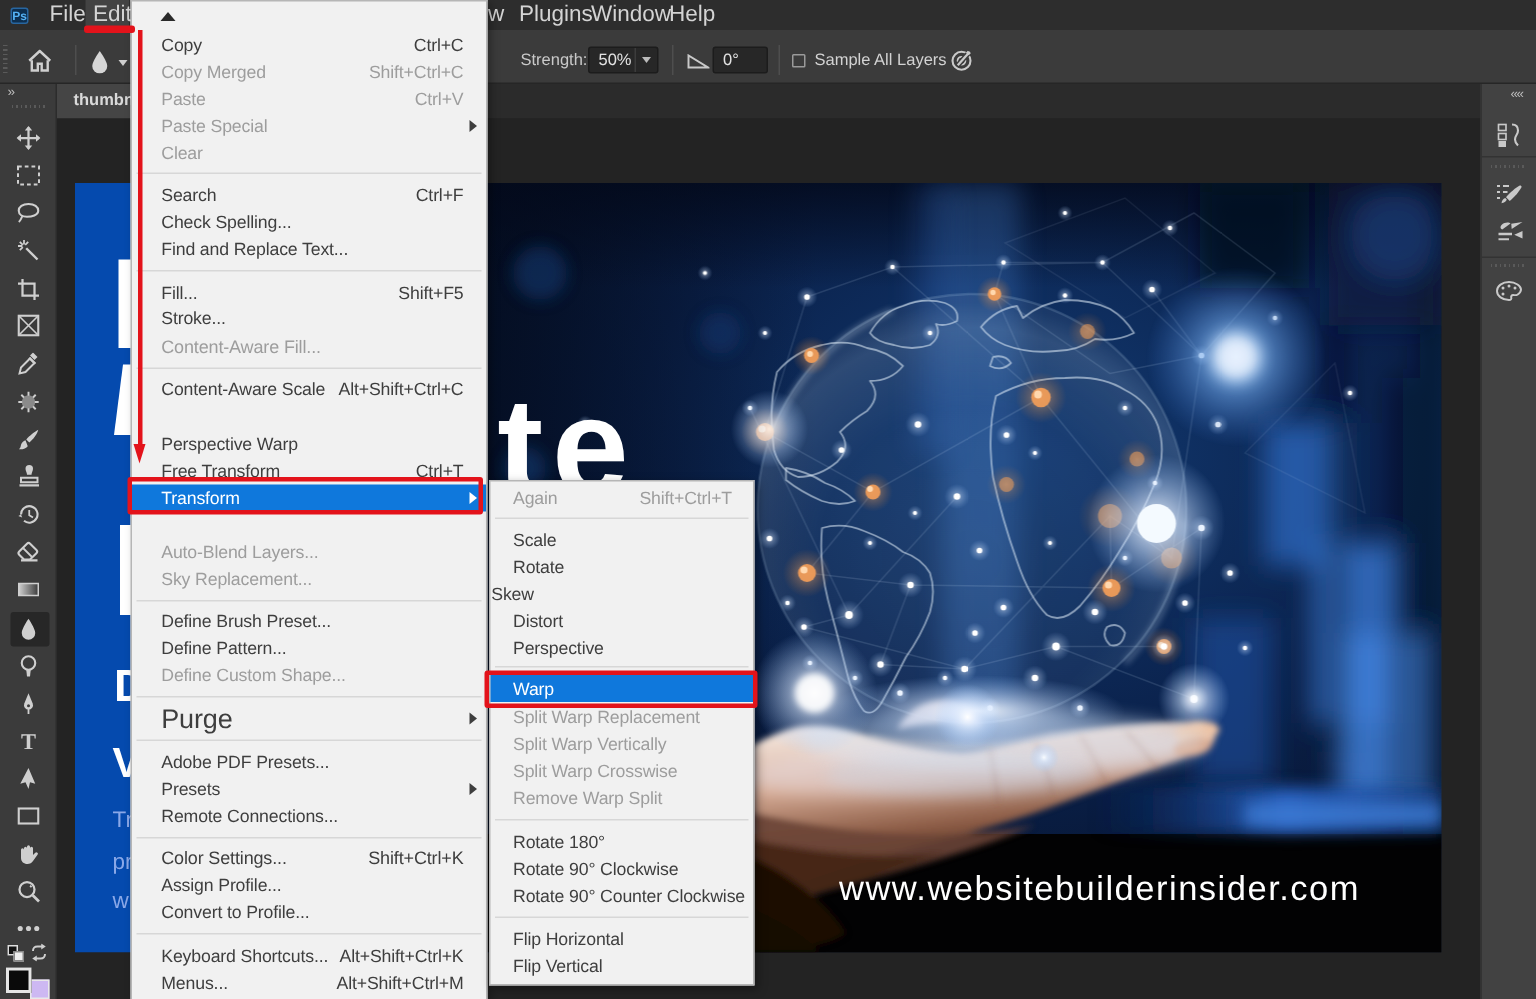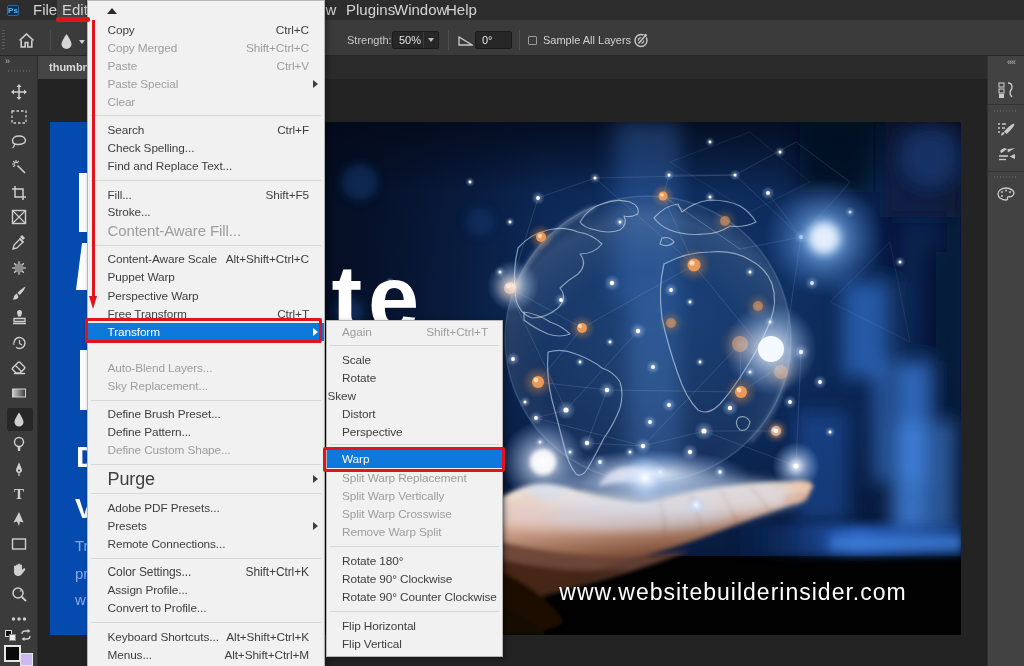--- a/index.html
+++ b/index.html
@@ -540,29 +540,26 @@
 <div style="position:absolute;left:0;top:156.0px;height:18px;width:100%;font-size:11.8px;line-height:18px;letter-spacing:-0.1px;color:#3e3e3e">
         <span style="position:absolute;left:19.5px;white-space:nowrap">Find and Replace Text...</span>
 </div>
 <div style="position:absolute;left:0;top:184.5px;height:18px;width:100%;font-size:11.8px;line-height:18px;letter-spacing:-0.1px;color:#3e3e3e">
         <span style="position:absolute;left:19.5px;white-space:nowrap">Fill...</span>
 <span style="position:absolute;right:15px;white-space:nowrap">Shift+F5</span>
 </div>
 <div style="position:absolute;left:0;top:202.4px;height:18px;width:100%;font-size:11.8px;line-height:18px;letter-spacing:-0.1px;color:#3e3e3e">
         <span style="position:absolute;left:19.5px;white-space:nowrap">Stroke...</span>
 </div>
-<div style="position:absolute;left:0;top:220.8px;height:18px;width:100%;font-size:15px;line-height:18px;letter-spacing:-0.1px;color:#9d9d9d">
+<div style="position:absolute;left:0;top:220.8px;height:18px;width:100%;font-size:12px;line-height:18px;letter-spacing:-0.1px;color:#9d9d9d">
         <span style="position:absolute;left:19.5px;white-space:nowrap">Content-Aware Fill...</span>
 </div>
 <div style="position:absolute;left:0;top:249.4px;height:18px;width:100%;font-size:11.8px;line-height:18px;letter-spacing:-0.1px;color:#3e3e3e">
         <span style="position:absolute;left:19.5px;white-space:nowrap">Content-Aware Scale</span>
 <span style="position:absolute;right:15px;white-space:nowrap">Alt+Shift+Ctrl+C</span>
-</div>
-<div style="position:absolute;left:0;top:267.3px;height:18px;width:100%;font-size:11.8px;line-height:18px;letter-spacing:-0.1px;color:#3e3e3e">
-        <span style="position:absolute;left:19.5px;white-space:nowrap">Puppet Warp</span>
 </div>
 <div style="position:absolute;left:0;top:285.7px;height:18px;width:100%;font-size:11.8px;line-height:18px;letter-spacing:-0.1px;color:#3e3e3e">
         <span style="position:absolute;left:19.5px;white-space:nowrap">Perspective Warp</span>
 </div>
 <div style="position:absolute;left:0;top:303.9px;height:18px;width:100%;font-size:11.8px;line-height:18px;letter-spacing:-0.1px;color:#3e3e3e">
         <span style="position:absolute;left:19.5px;white-space:nowrap">Free Transform</span>
 <span style="position:absolute;right:15px;white-space:nowrap">Ctrl+T</span>
 </div>
 <div style="position:absolute;left:0;top:322.0px;height:18px;width:100%;background:#0f78dc;font-size:11.8px;line-height:18px;letter-spacing:-0.1px;color:#ffffff">
         <span style="position:absolute;left:19.5px;white-space:nowrap">Transform</span>

